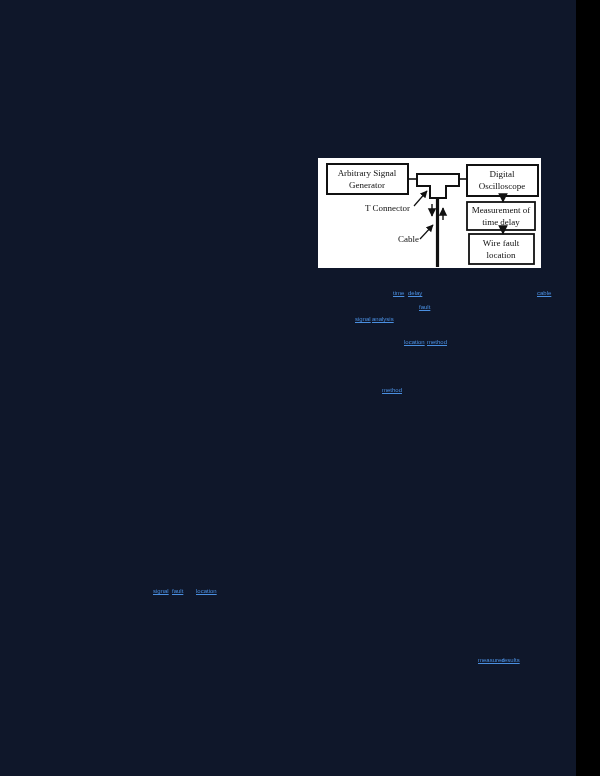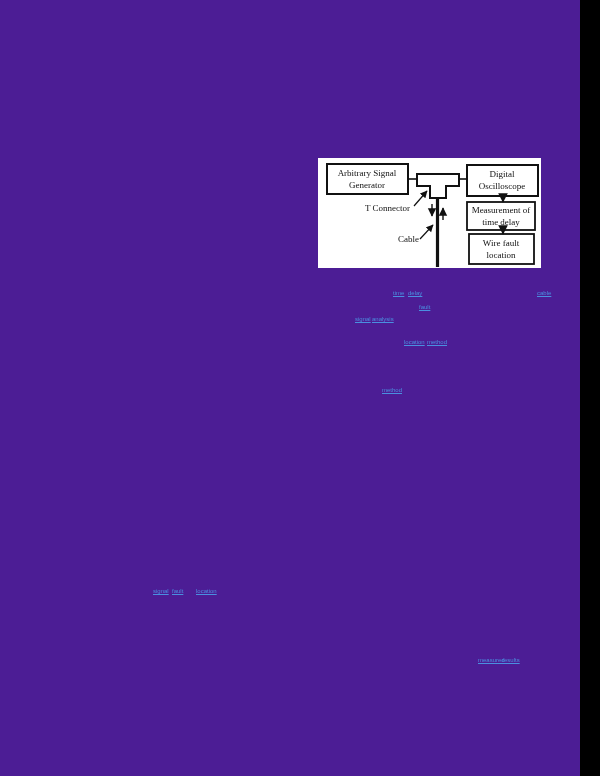--- a/index.html
+++ b/index.html
@@ -1,18 +1,19 @@
 <!DOCTYPE html>
 <html><head>
 <meta charset="utf-8">
 <style>
   html,body{margin:0;padding:0;background:#000;}
   #page{
-    position:relative;width:580px;height:776px;background:#4c1d95;overflow:hidden;
+    position:relative;width:528px;height:776px;background:#0f172a;overflow:hidden;
     font-family:"Liberation Serif", serif;
+    padding-left:48px;
   }
   #figure-panel{
     position:absolute;left:318px;top:158px;width:223px;height:110px;
     background:#ffffff;
   }
   #figure-panel svg{display:block;}
   .fig-text{
     font-family:"Liberation Serif", serif;
     fill:#111;
   }

